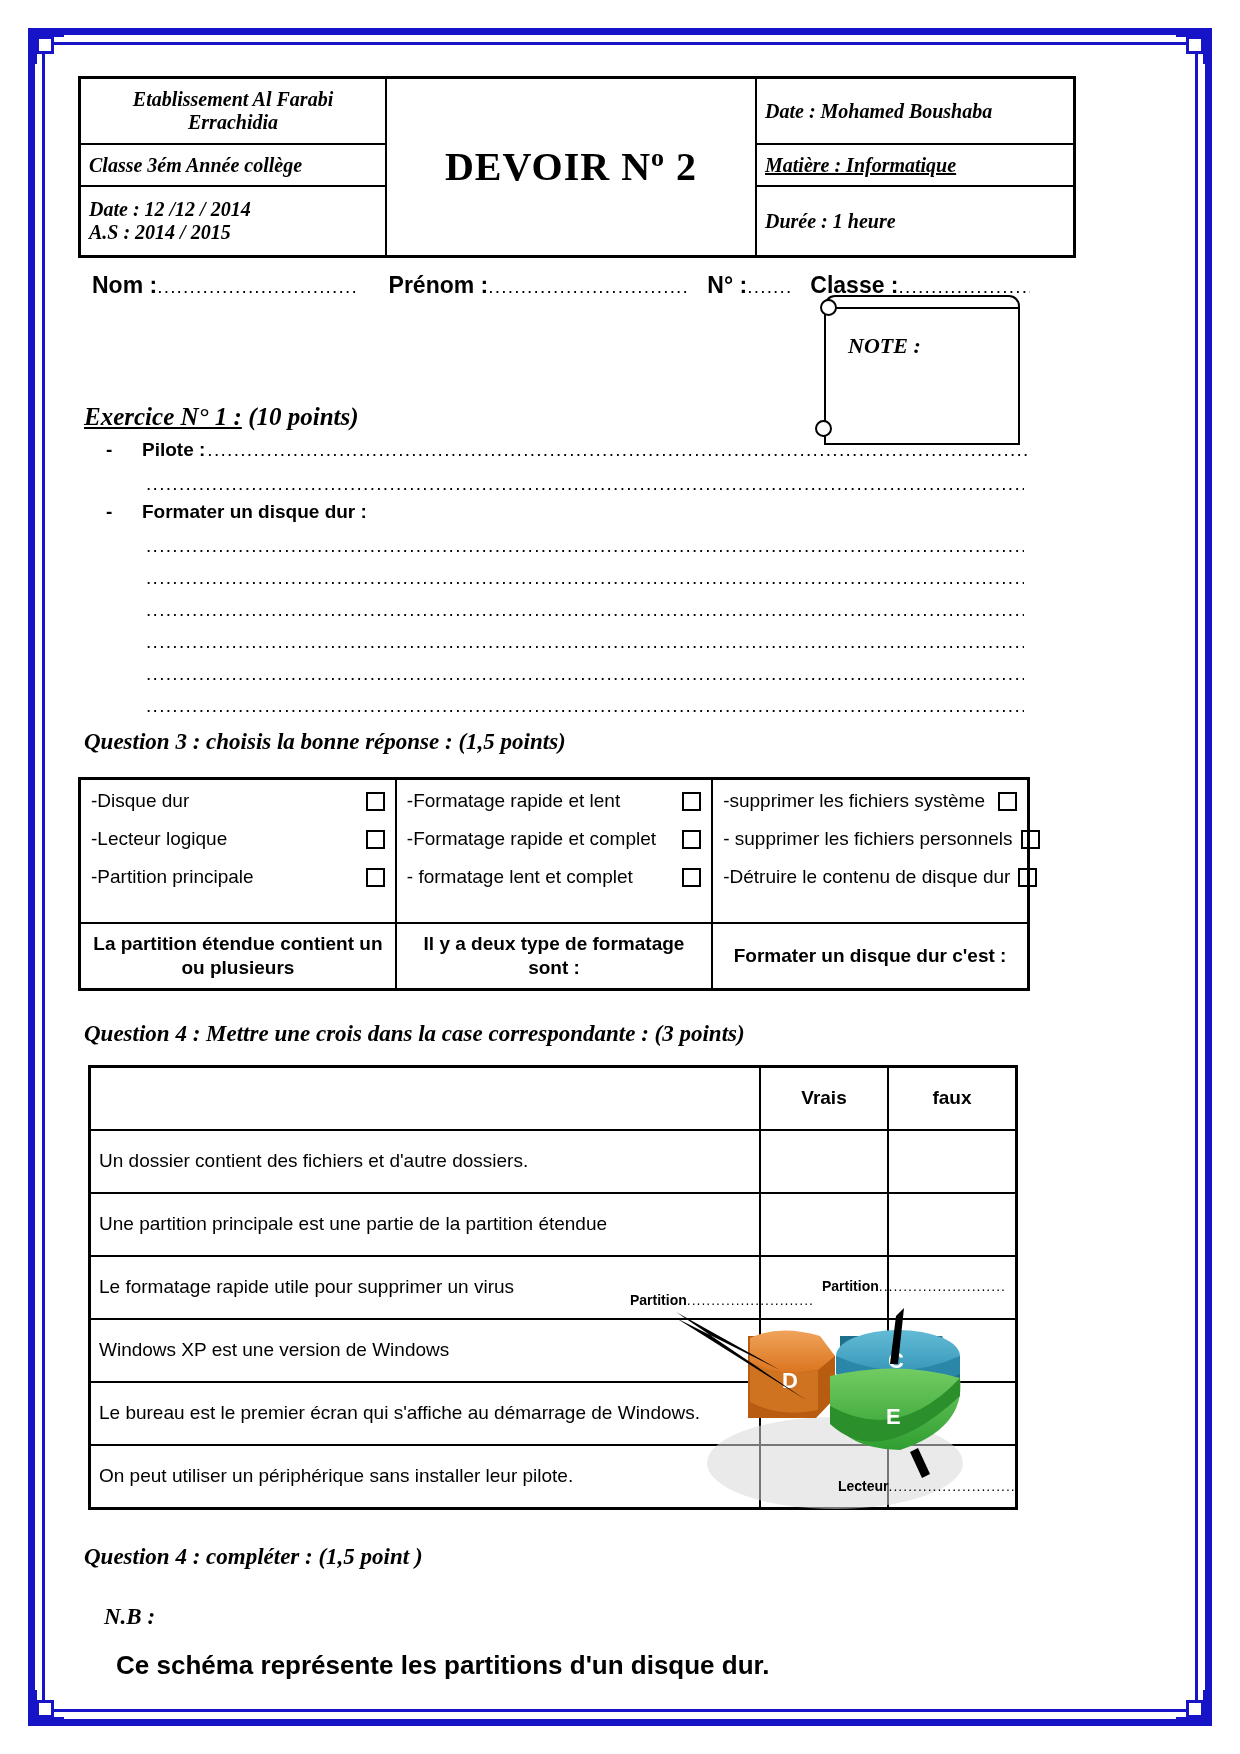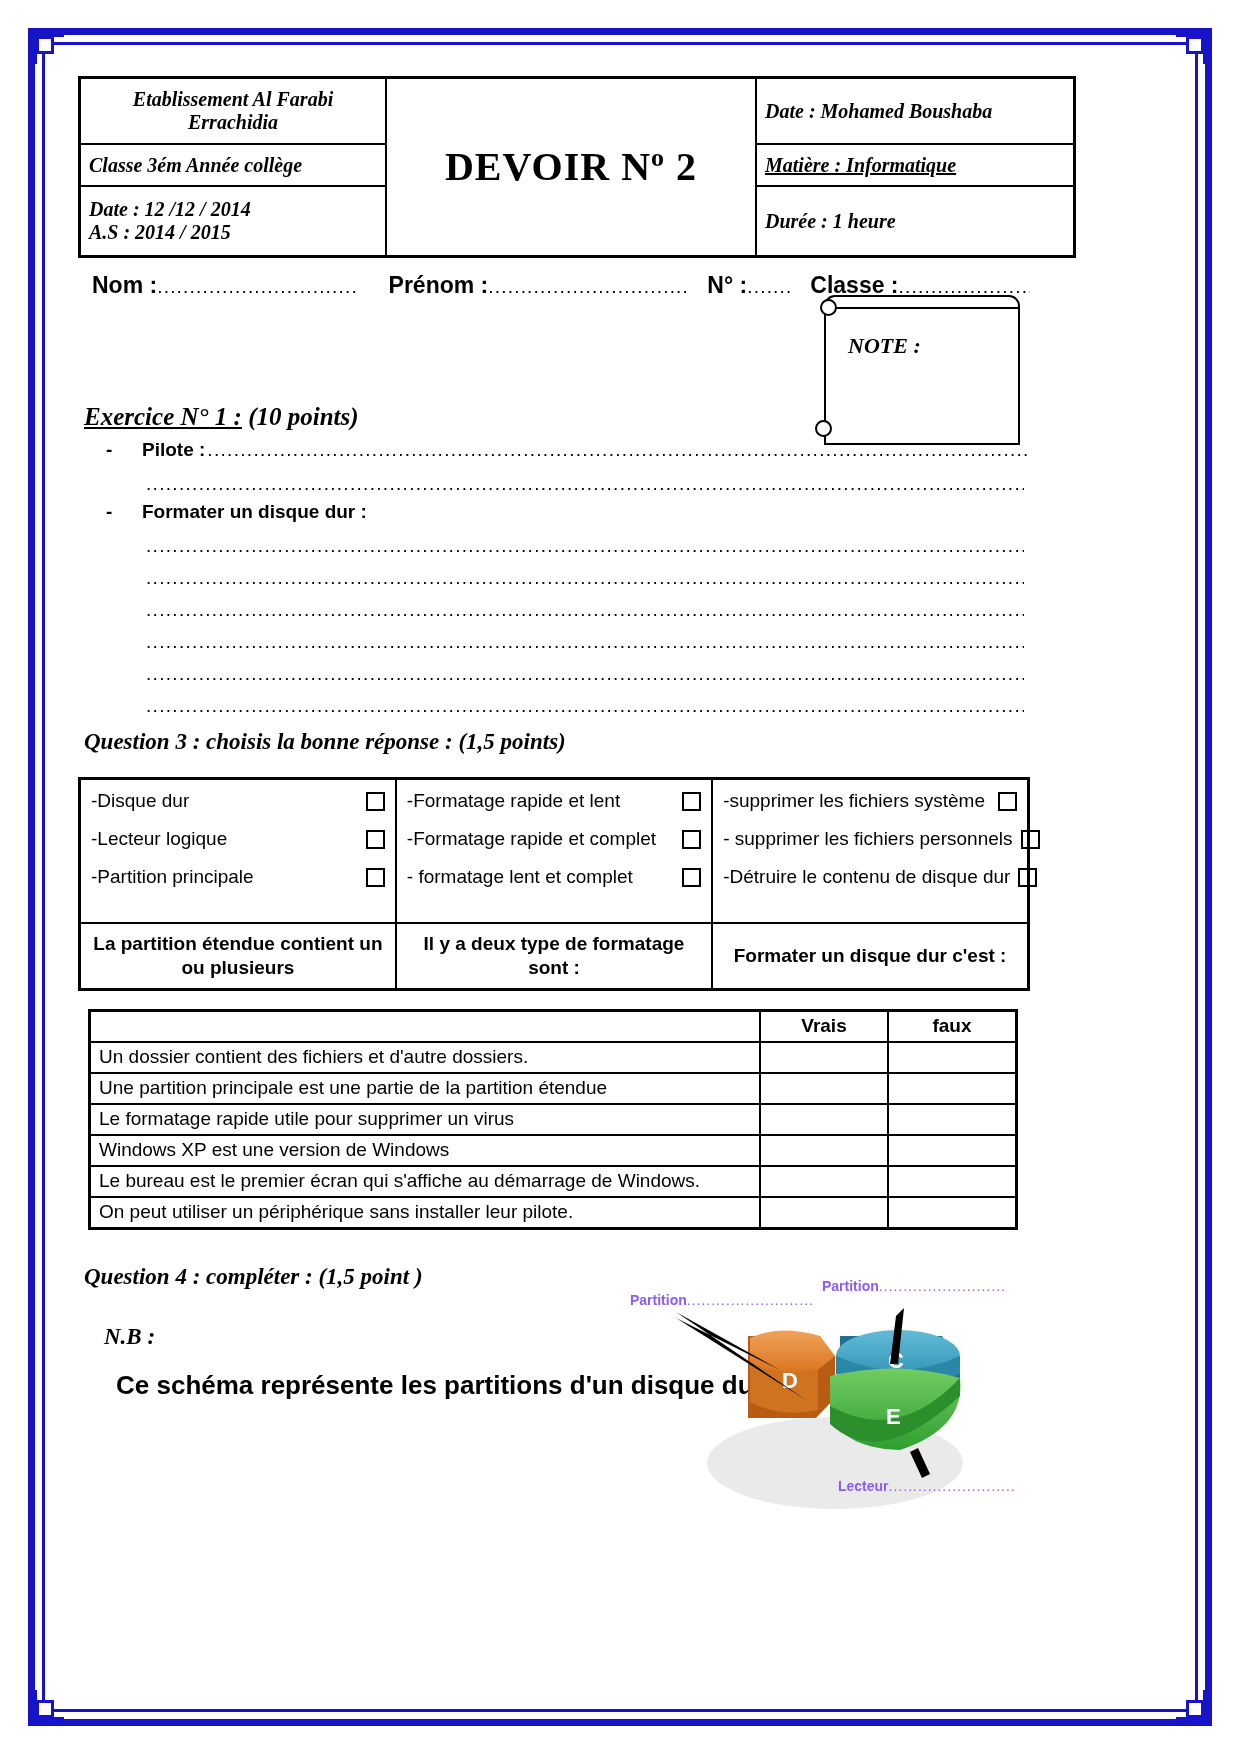--- a/index.html
+++ b/index.html
@@ -264,21 +264,21 @@
     width: 930px;
     margin-left: 10px;
     border-collapse: collapse;
     border: 3px solid #000;
     margin-top: 18px;
     table-layout: fixed;
   }
   .q4-table th, .q4-table td {
     border: 2px solid #000;
     font-size: 19px;
-    padding: 1px 8px;
+    padding: 17px 8px;
     height: 27px;
   }
   .q4-table th { text-align: center; font-weight: bold; }
   .q4-table .stmt { text-align: left; font-weight: normal; }
   .col-vf { width: 110px; }
 
   
   .nb-title {
     font-family: "Liberation Serif", serif;
     font-style: italic;
@@ -299,21 +299,21 @@
     position: absolute;
     left: 630px;
     top: 1278px;
     width: 400px;
     height: 260px;
   }
   .lbl-part {
     position: absolute;
     font-size: 14px;
     font-weight: bold;
-    color: #8b5cf6;
+    color: #000000;
     white-space: nowrap;
   }
   .lbl-dots { font-weight: normal; letter-spacing: 1px; }
 </style>
 </head>
 <body>
 
 <div class="page">
 
   <div class="border-outer"></div>
@@ -451,20 +451,21 @@
         </td>
       </tr>
       <tr>
         <th style="width:252px;">La partition étendue contient un ou plusieurs</th>
         <th style="width:288px;">Il y a deux type de formatage sont :</th>
         <th>Formater un disque dur c'est :</th>
       </tr>
     </tbody>
       </table>
 
+    <div class="question" style="margin-top:30px;">Question 4 : Mettre une crois dans la case correspondante : (3 points)</div>
 
     <table class="q4-table">
       <tbody>
           <tr>
         <th class="stmt"></th>
         <th class="col-vf">Vrais</th>
         <th class="col-vf">faux</th>
       </tr>
       <tr>
         <td class="stmt">Un dossier contient  des fichiers et d'autre dossiers.</td>

